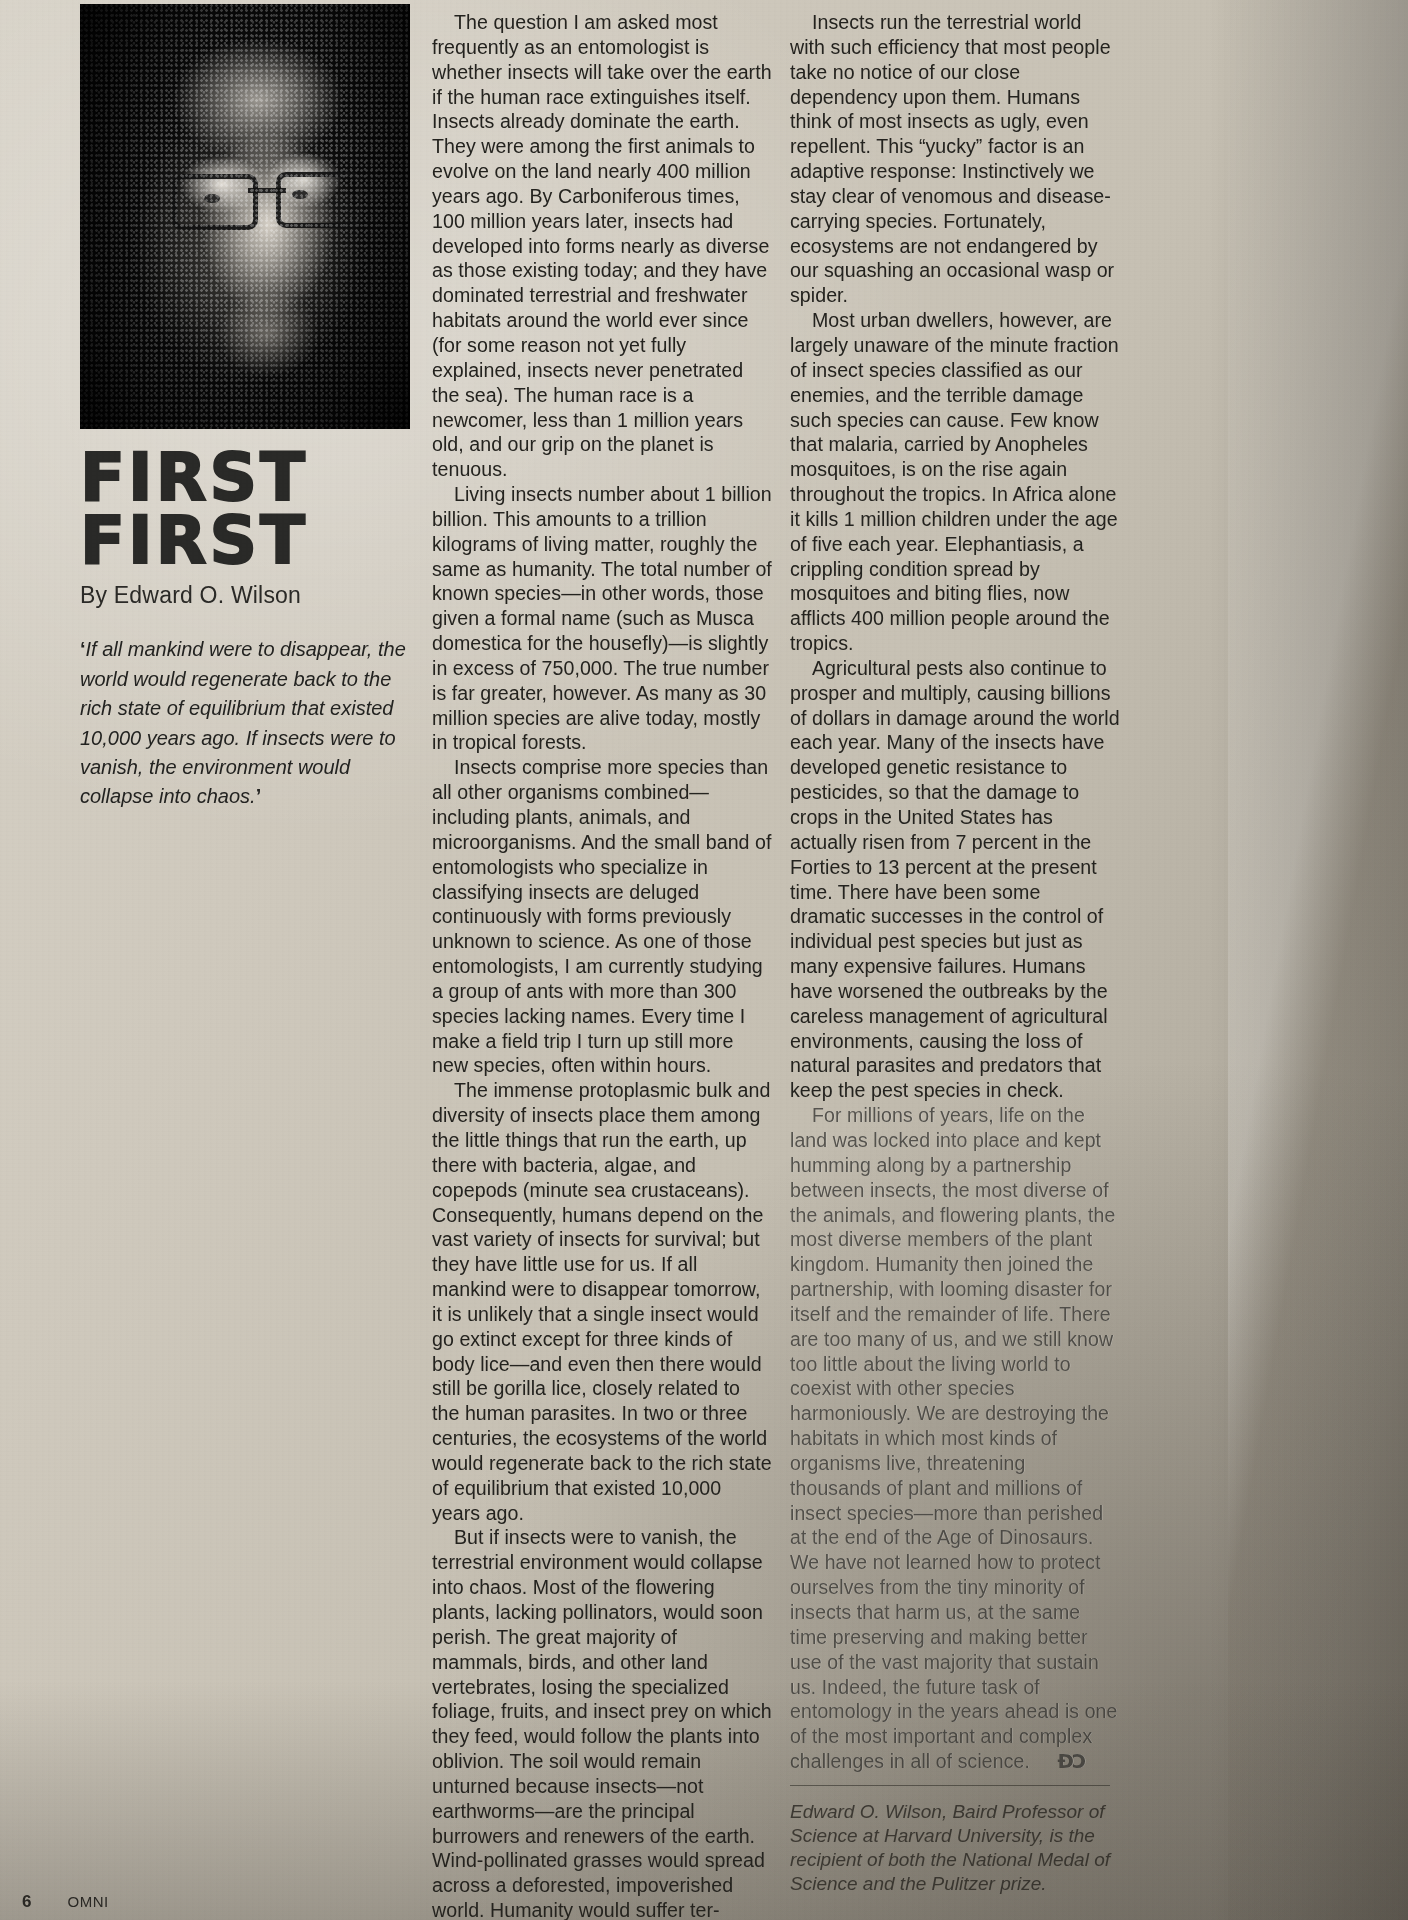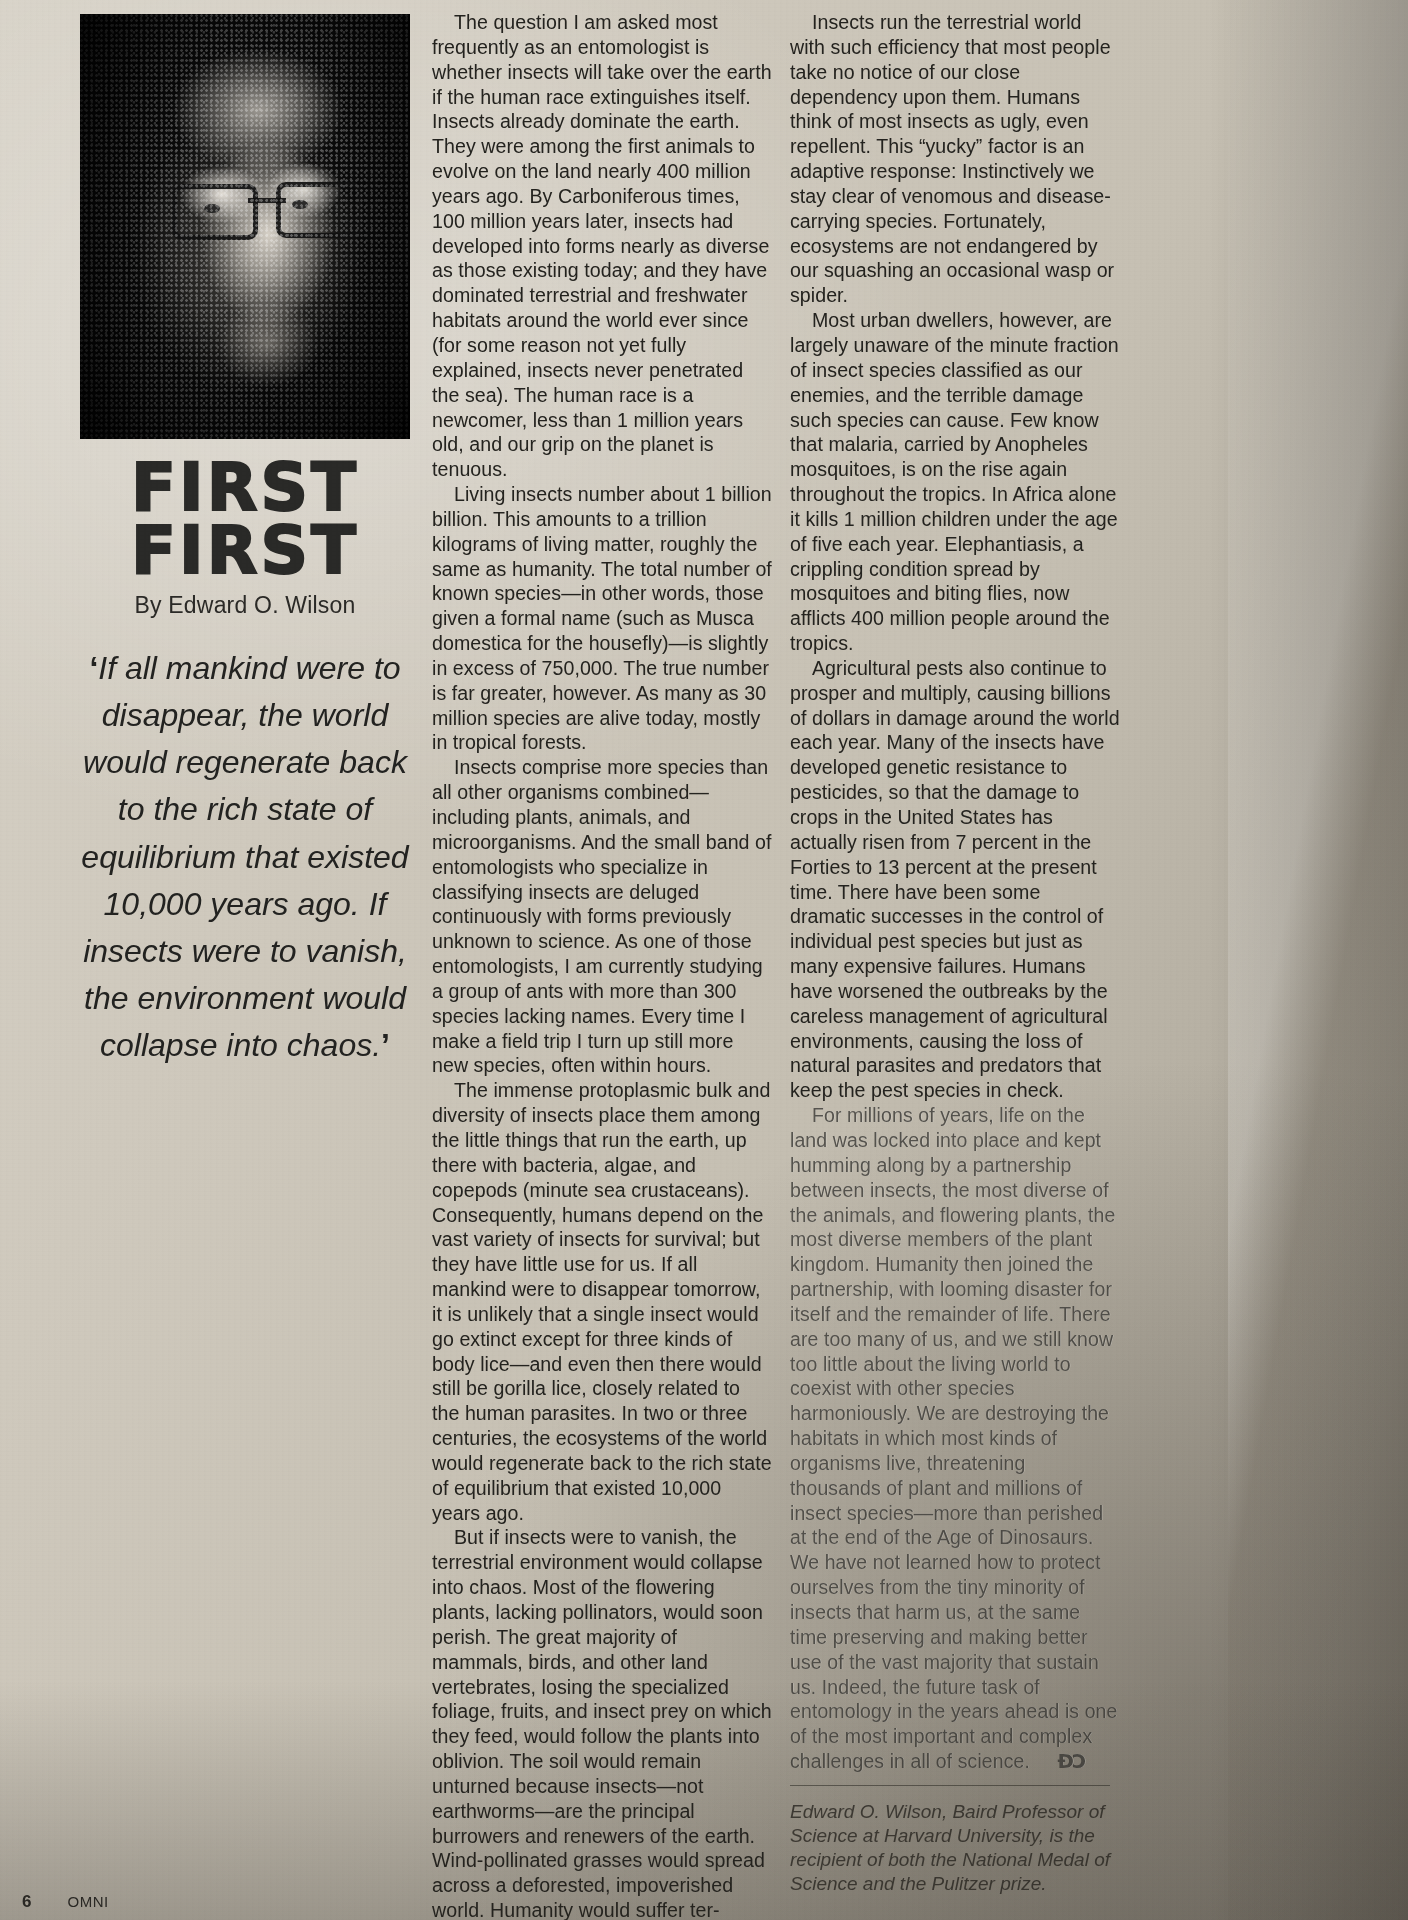--- a/index.html
+++ b/index.html
@@ -56,23 +56,22 @@
 
   .content {
     position: absolute;
     left: 0; top: 0;
     width: 1408px; height: 1920px;
   }
 
   
   .col-left {
     position: absolute;
-    left: 80px; top: 14px;
+    left: 80px; top: 4px;
     width: 330px;
-    text-align: center;
   }
   .portrait {
     position: relative;
     width: 330px; height: 425px;
     background: #0c0c0c;
     overflow: hidden;
   }
   .portrait .halftone {
     position: absolute; inset: 0;
     background-image:
@@ -143,21 +142,21 @@
 
   .byline {
     margin-top: 10px;
     font-size: 23px;
     color: #2b2a27;
     letter-spacing: .2px;
   }
 
   .pullquote {
     margin-top: 26px;
-    font-size: 32px;
+    font-size: 20px;
     line-height: 1.47;
     font-style: italic;
     color: #232321;
     width: 330px;
   }
   .pullquote .qmark {
     font-style: normal;
     font-weight: 700;
   }
 

